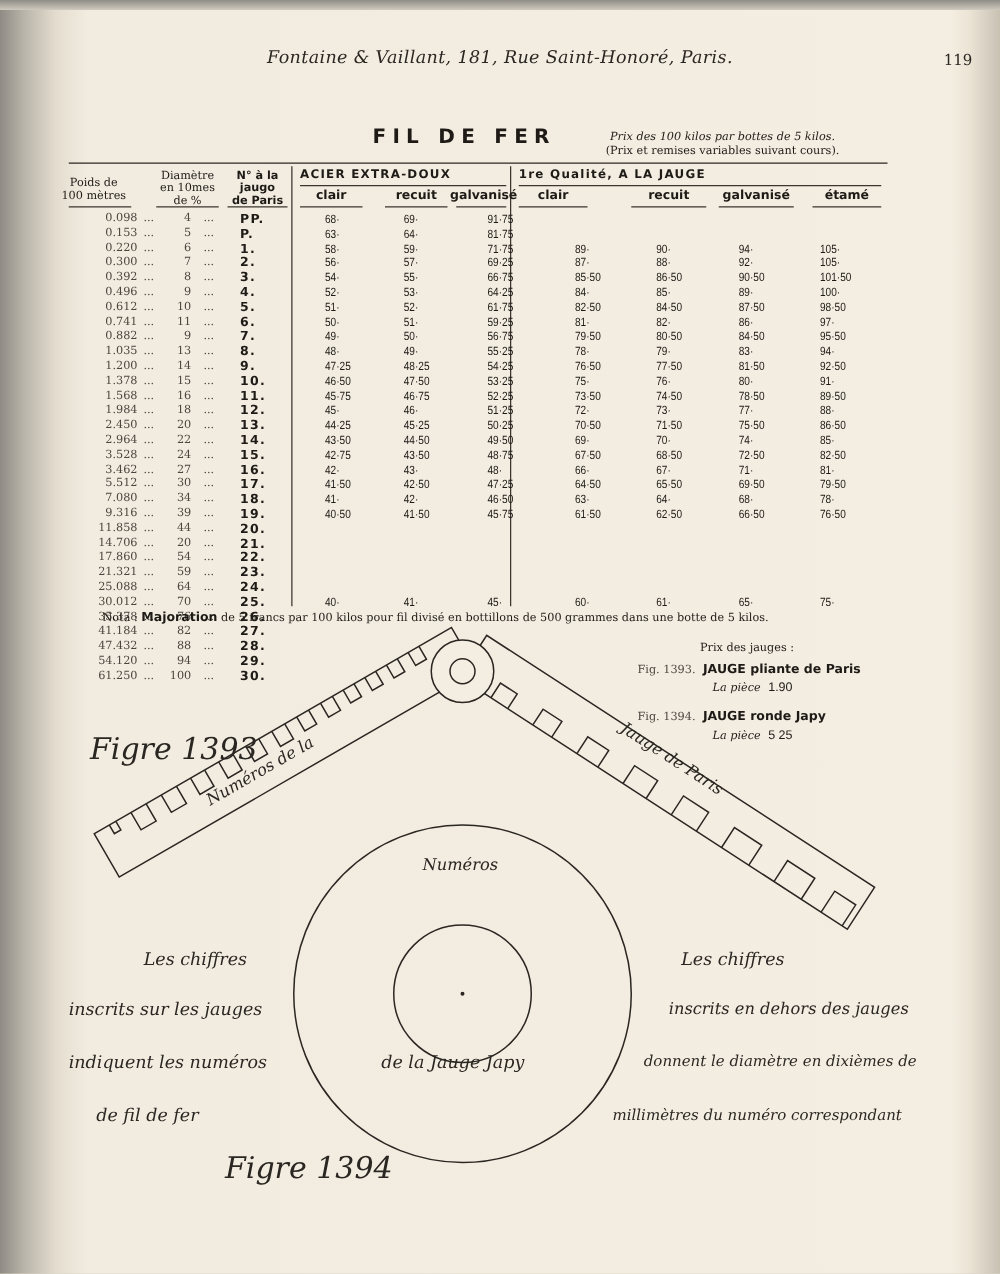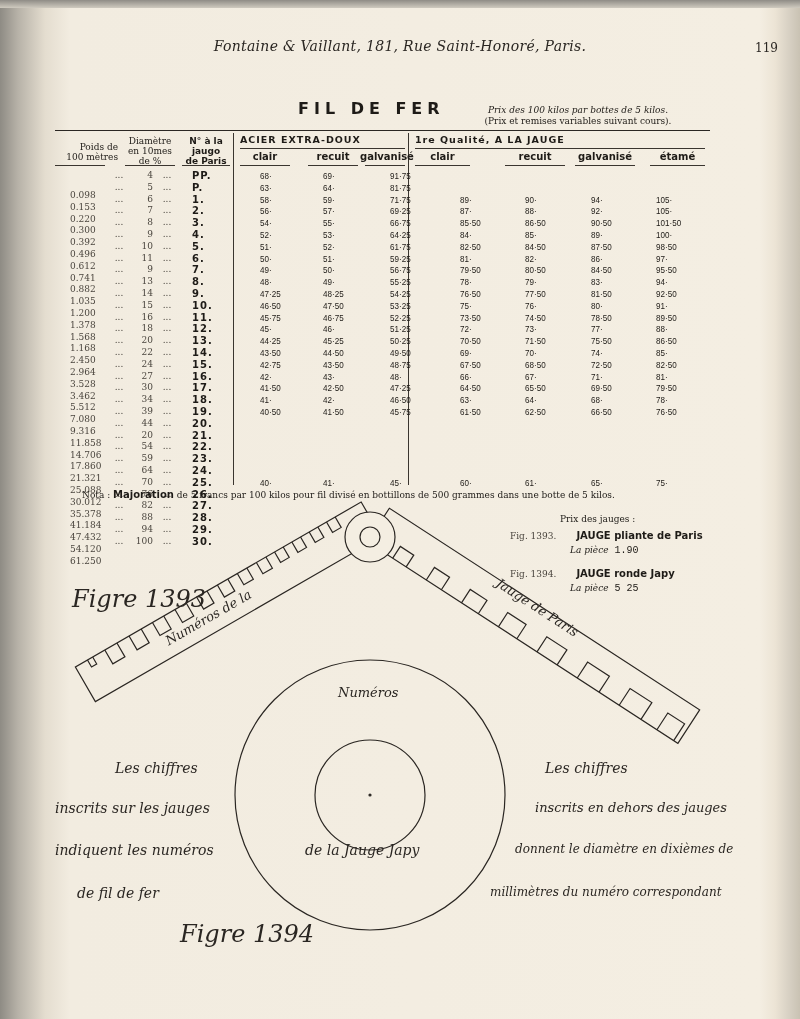--- a/index.html
+++ b/index.html
@@ -20,23 +20,23 @@
   .col { position:absolute; top:170px; font-size:9px; line-height:11.8px; }
   .col div { height:11.8px; white-space:nowrap; }
   .mono { font-family:"DejaVu Serif", serif; color:#4a453e; }
   .nr { font-family:"DejaVu Sans", sans-serif; font-weight:bold; font-size:10px; letter-spacing:1px; }
   .px { font-family:"Liberation Sans", sans-serif; font-size:9.5px; transform:scaleX(0.85); transform-origin:left; }
   .nota { position:absolute; left:82px; top:489px; font-size:9px; }
   .nota b { font-family:"DejaVu Sans", sans-serif; font-size:10px; }
   .jauges { position:absolute; left:560px; top:514px; font-size:9px; }
   .fig { position:absolute; font-size:9px; }
   .fig .lbl { color:#4a453e; }
-  .fig b { font-family:"DejaVu Sans", sans-serif; font-size:10px; margin-left:20px; }
+  .fig b { font-family:"DejaVu Sans", sans-serif; font-size:10px; margin-left:6px; }
   .fig .piece { display:block; margin-left:60px; margin-top:4px; font-style:italic; }
-  .fig .piece span { font-style:normal; font-family:Liberation Mono, monospace; font-size:10px; margin-left:6px; }
+  .fig .piece span { font-style:normal; font-family:Liberation Sans, sans-serif; font-size:10px; margin-left:6px; }
   .script { position:absolute; font-family:"DejaVu Serif", serif; font-style:italic; color:#2a2622; }
   svg { position:absolute; left:0; top:0; }
 </style>
 </head>
 <body>
 
 <div class="page"></div>
 <div class="topbar"></div>
 
 <div class="runhead">Fontaine &amp; Vaillant, 181, Rue Saint-Honoré, Paris.</div>
@@ -57,21 +57,21 @@
 <div class="thin" style="left:125px; top:165px; width:50px;"></div>
 <div class="thin" style="left:182px; top:165px; width:48px;"></div>
 <div class="thin" style="left:240px; top:165px; width:50px;"></div>
 <div class="thin" style="left:308px; top:165px; width:50px;"></div>
 <div class="thin" style="left:365px; top:165px; width:40px;"></div>
 <div class="thin" style="left:415px; top:165px; width:55px;"></div>
 <div class="thin" style="left:505px; top:165px; width:60px;"></div>
 <div class="thin" style="left:575px; top:165px; width:60px;"></div>
 <div class="thin" style="left:650px; top:165px; width:55px;"></div>
 
-<div class="hdr" style="left:64px; top:142px; width:54px;text-align:right;">
+<div class="hdr" style="left:48px; top:142px; width:54px;">
   <div>Poids de</div>
   <div>100 mètres</div>
 </div>
 <div class="hdr" style="left:120px; top:136px; width:60px;">
   <div>Diamètre</div>
   <div>en 10mes</div>
   <div>de %</div>
 </div>
 <div class="hdr sans" style="left:180px; top:136px; width:52px;">
   <div>N° à la</div>
@@ -82,35 +82,35 @@
 <div class="grp" style="left:415px; top:134px; width:290px;">1re Qualité, A LA JAUGE</div>
 
 <div class="hdr sans" style="left:240px; top:152px; width:50px; font-size:10px;">clair</div>
 <div class="hdr sans" style="left:308px; top:152px; width:50px; font-size:10px;">recuit</div>
 <div class="hdr sans" style="left:360px; top:152px; width:50px; font-size:10px;">galvanisé</div>
 <div class="hdr sans" style="left:415px; top:152px; width:55px; font-size:10px;">clair</div>
 <div class="hdr sans" style="left:505px; top:152px; width:60px; font-size:10px;">recuit</div>
 <div class="hdr sans" style="left:575px; top:152px; width:60px; font-size:10px;">galvanisé</div>
 <div class="hdr sans" style="left:650px; top:152px; width:55px; font-size:10px;">étamé</div>
 
-<div class="col mono" id="c-poids" style="left:70px; width:40px;margin-top:20px;">
+<div class="col mono" id="c-poids" style="left:70px; text-align:right; width:40px;">
     <div>0.098</div>
     <div>0.153</div>
     <div>0.220</div>
     <div>0.300</div>
     <div>0.392</div>
     <div>0.496</div>
     <div>0.612</div>
     <div>0.741</div>
     <div>0.882</div>
     <div>1.035</div>
     <div>1.200</div>
     <div>1.378</div>
     <div>1.568</div>
-    <div>1.168</div>
+    <div>1.984</div>
     <div>2.450</div>
     <div>2.964</div>
     <div>3.528</div>
     <div>3.462</div>
     <div>5.512</div>
     <div>7.080</div>
     <div>9.316</div>
     <div>11.858</div>
     <div>14.706</div>
     <div>17.860</div>

